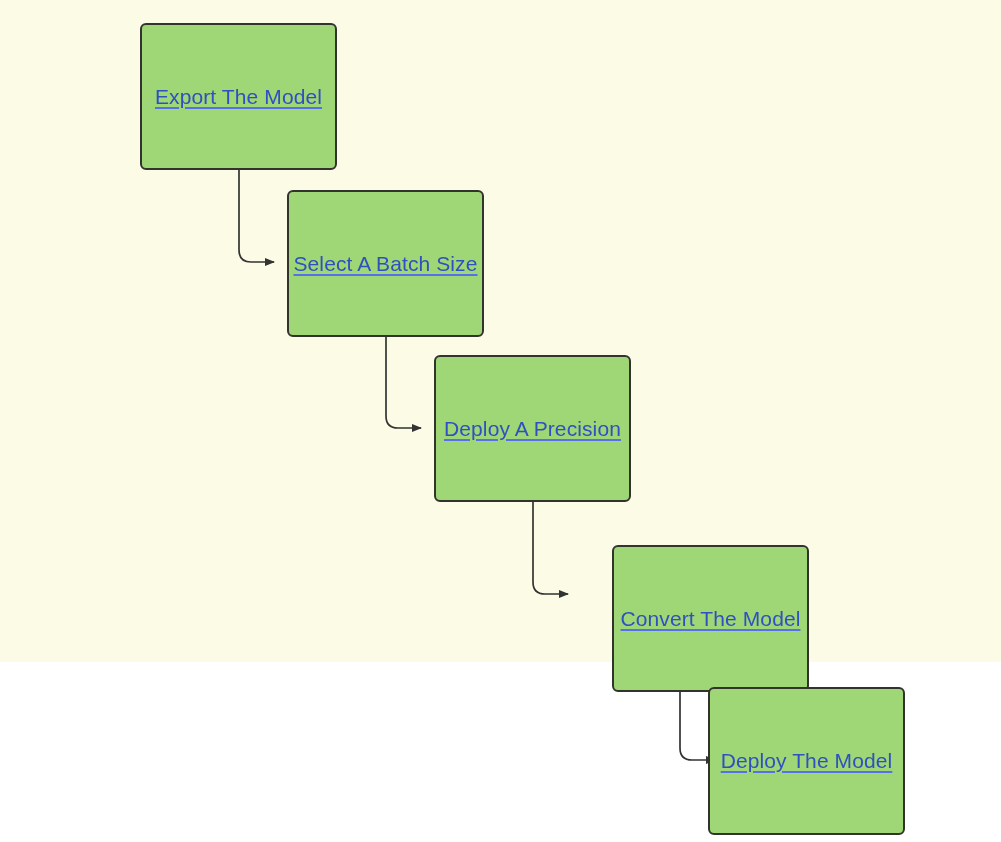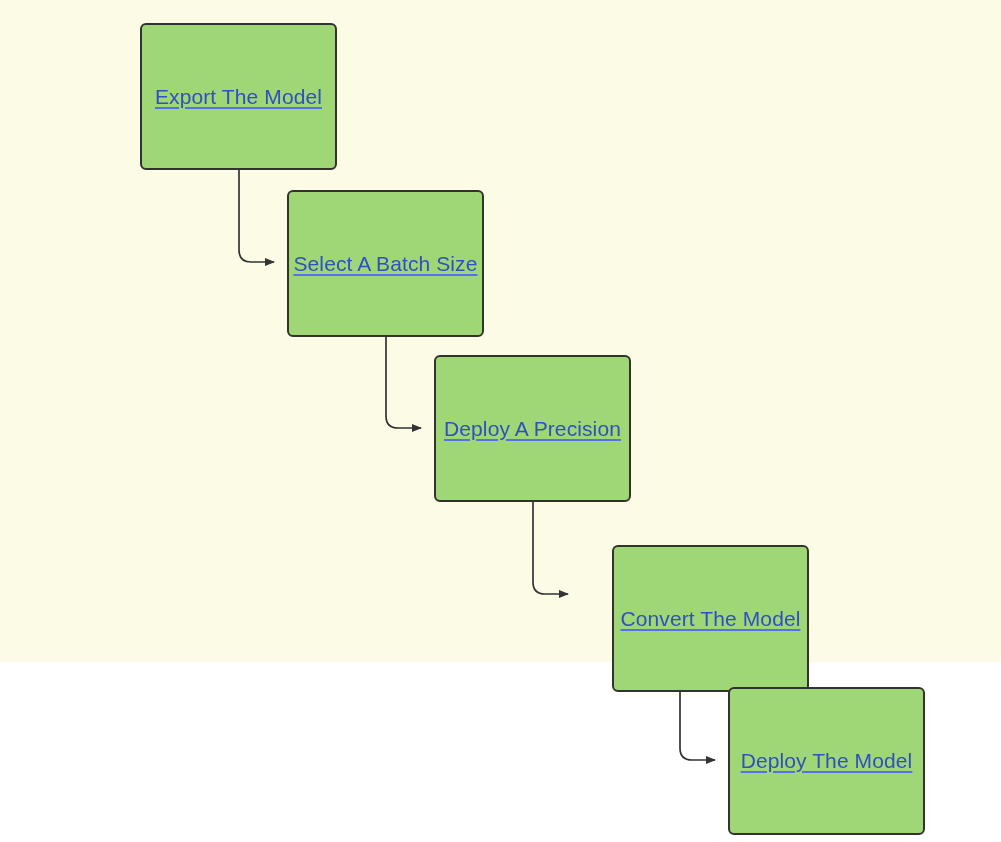--- a/index.html
+++ b/index.html
@@ -78,17 +78,17 @@
   </div>
 
   <div class="flow-node" style="left:434px; top:355px; width:197px; height:147px;">
     <span class="node-label">Deploy A Precision</span>
   </div>
 
   <div class="flow-node" style="left:612px; top:521px; width:197px; height:147px;margin-top:24px;">
     <span class="node-label">Convert The Model</span>
   </div>
 
-  <div class="flow-node" style="left:728px; top:687px; width:197px; height:148px;">
+  <div class="flow-node" style="left:708px; top:687px; width:197px; height:148px;">
     <span class="node-label">Deploy The Model</span>
   </div>
 
 </div>
 
 </body></html>

